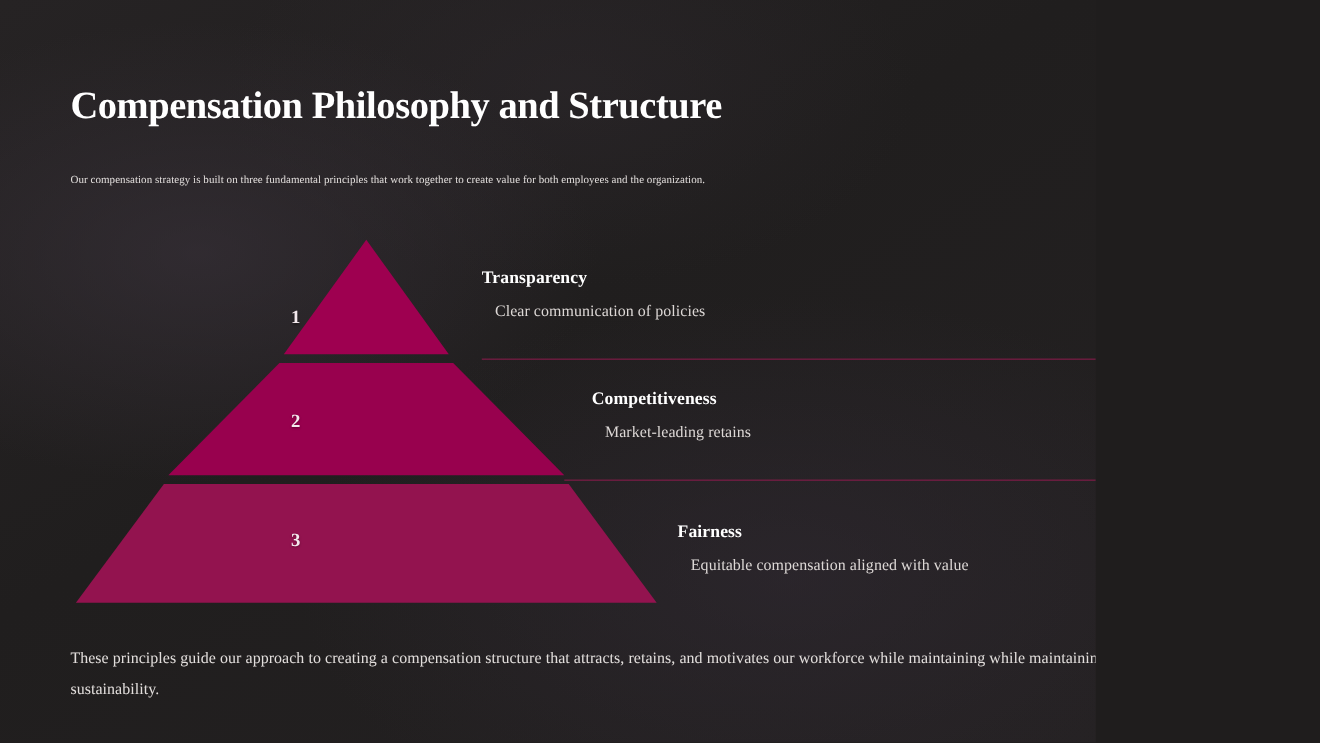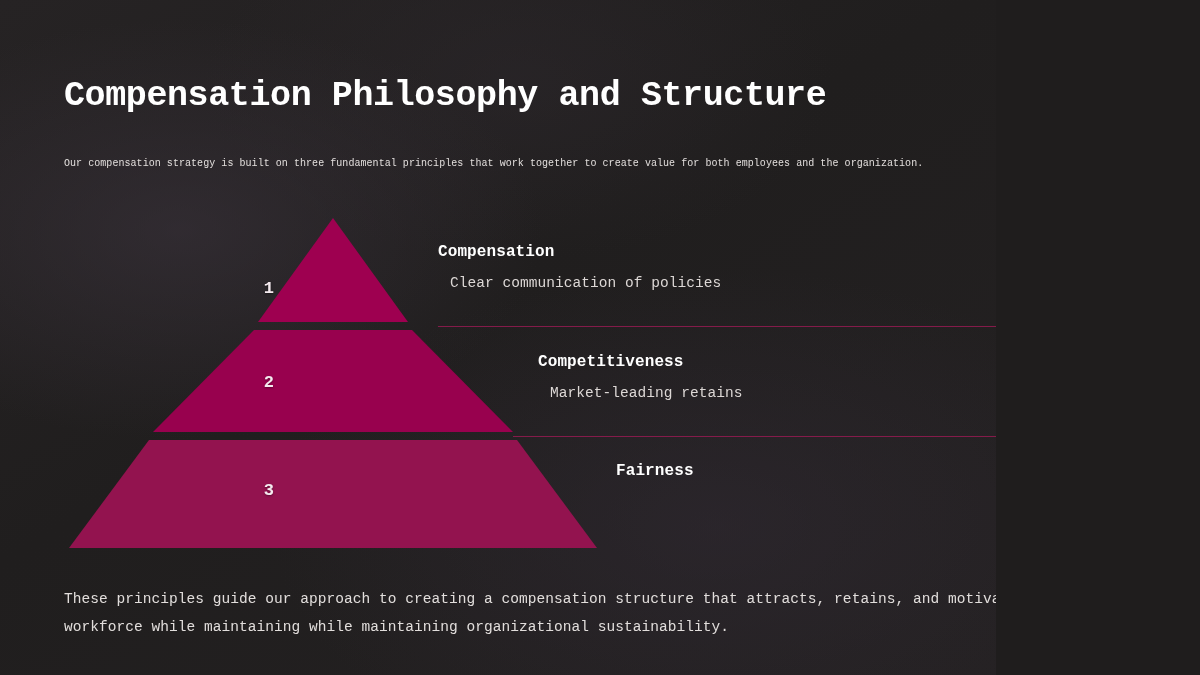--- a/index.html
+++ b/index.html
@@ -12,21 +12,21 @@
     position: relative;
     width: 996px;
     height: 675px;
     overflow: hidden;
     background: #232021;
     background-image:
       radial-gradient(ellipse 520px 300px at 18% 34%, rgba(60,52,62,0.55) 0%, rgba(35,32,33,0) 70%),
       radial-gradient(ellipse 620px 360px at 72% 78%, rgba(52,44,56,0.45) 0%, rgba(35,32,33,0) 72%),
       radial-gradient(ellipse 420px 240px at 52% 12%, rgba(48,42,48,0.40) 0%, rgba(35,32,33,0) 75%),
       linear-gradient(150deg, #262324 0%, #201e1e 45%, #242122 100%);
-    font-family: Liberation Mono, monospace;
+    font-family: Liberation Serif, serif;
     -webkit-font-smoothing: antialiased;
   }
 
   
   .title {
     position: absolute;
     left: 64px;
     top: 52px;
     font-size: 35px;
     font-weight: bold;
@@ -94,21 +94,21 @@
   .tier-label .desc {
     font-size: 14.5px;
     font-weight: 400;
     color: #ddd8d6;
     letter-spacing: 0.05px;
     line-height: 1.3;
     margin: 12px;
   }
   .label-1 { left: 438px; top: 243px; }
   .label-2 { left: 538px; top: 353px; }
-  .label-3 { left: 616px; top: 462px; }
+  .label-3 { left: 616px; top: 474px; }
 
   
   .footer {
     position: absolute;
     left: 64px;
     top: 570px;
     width: 1068px;
     font-size: 14.5px;
     font-weight: 400;
     color: #e2dedc;
@@ -137,28 +137,29 @@
   </div>
 
   <span class="tier-number num-1">1</span>
   <span class="tier-number num-2">2</span>
   <span class="tier-number num-3">3</span>
 
   <div class="rule rule-1" style="background: rgb(141, 27, 78);"></div>
   <div class="rule rule-2" style="background: rgb(141, 27, 78);"></div>
 
   <div class="tier-label label-1">
-    <div class="heading">Compensation</div>
+    <div class="heading">Transparency</div>
     <div class="desc">Clear communication of policies</div>
   </div>
 
   <div class="tier-label label-2">
     <div class="heading">Competitiveness</div>
     <div class="desc">Market-leading retains</div>
   </div>
 
   <div class="tier-label label-3">
     <div class="heading">Fairness</div>
+    <div class="desc">Equitable compensation aligned with value</div>
   </div>
 
   <p class="footer">These principles guide our approach to creating a compensation structure that attracts, retains, and motivates our workforce while maintaining while maintaining organizational sustainability.</p>
 
 </div>
 
 </body></html>

